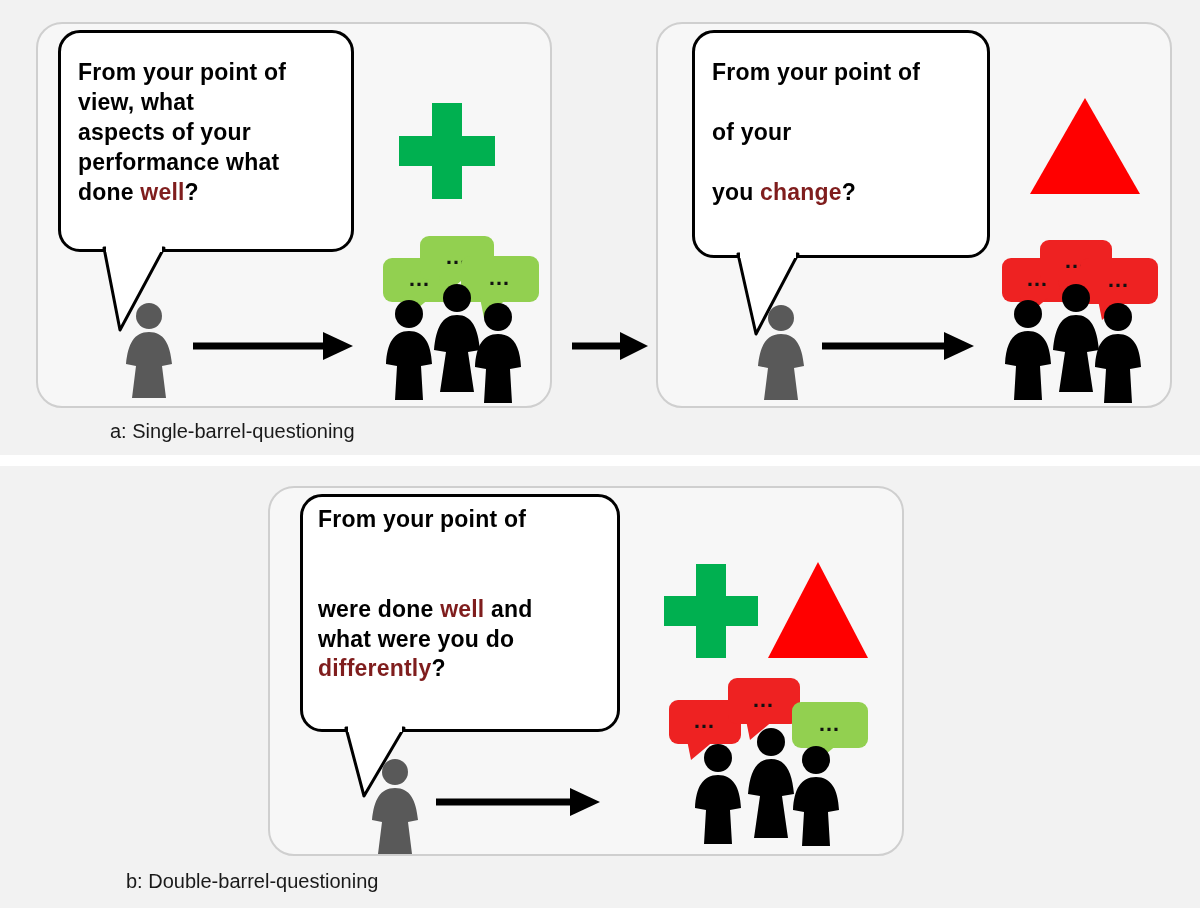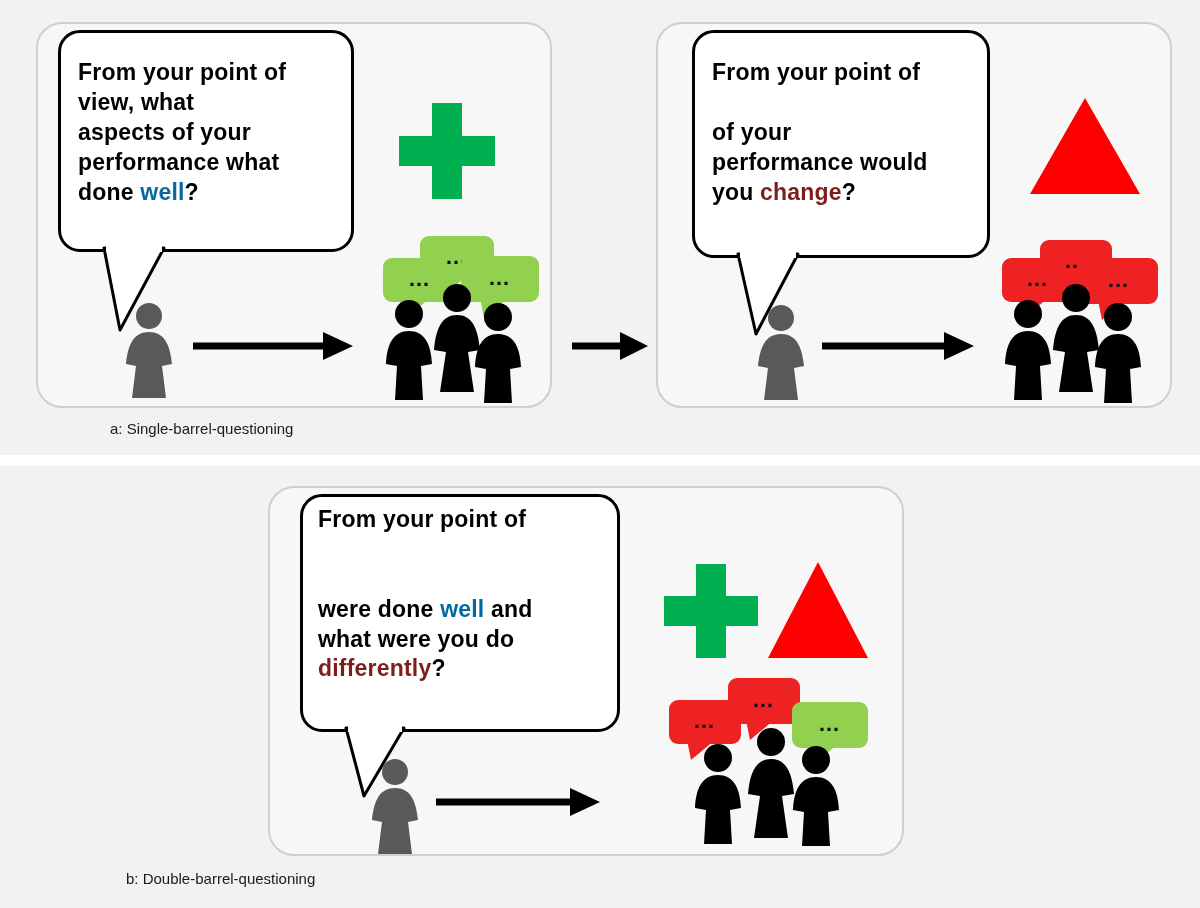--- a/index.html
+++ b/index.html
@@ -30,21 +30,21 @@
   #panel-a { top: 0; height: 455px; }
   #panel-b { top: 466px; height: 442px; }
   .panel-divider {
     position: absolute;
     left: 0; top: 455px;
     width: 1200px; height: 11px;
     background: #ffffff;
   }
   .panel-caption {
     position: absolute;
-    font-size: 15px;
+    font-size: 20px;
     color: #1a1a1a;
     font-family: "Liberation Sans", sans-serif;
     white-space: nowrap;
   }
   #caption-a { left: 110px; top: 420px; }
   #caption-b { left: 126px; top: 870px; }
 
   
   .scene-box {
     position: absolute;
@@ -66,21 +66,21 @@
     box-sizing: border-box;
   }
   .bubble-text {
     position: absolute;
     font-weight: bold;
     color: #000000;
     font-family: "Liberation Sans", sans-serif;
     line-height: 1.30;
     letter-spacing: 0.2px;
   }
-  .hl-green { color: #0369a1; }
+  .hl-green { color: #7f1d1d; }
   .hl-red   { color: #7f1d1d; }
 
   
   .tail {
     position: absolute;
   }
 
   #bubble-a1 { left: 58px;  top: 30px;  width: 296px; height: 222px; }
   #bubble-a1-text { left: 78px; top: 58px; width: 262px; font-size: 23px; }
   #bubble-a2 { left: 692px; top: 30px;  width: 298px; height: 228px; }
@@ -190,21 +190,21 @@
     <polygon points="48,2 76,16 48,30" fill="#000000"></polygon>
   </svg>
 
   <div class="scene-box" id="scene-a2"></div>
 
   <div class="bubble" id="bubble-a2"></div>
   <svg class="tail" style="left:734px; top:252px;" width="80" height="84">
     <polygon points="4,2 64,2 22,82" fill="#ffffff" stroke="#000000" stroke-width="3" stroke-linejoin="round"></polygon>
     <rect x="6" y="0" width="56" height="6" fill="#ffffff"></rect>
   </svg>
-  <div class="bubble-text" id="bubble-a2-text"><span>From your point of</span><br><br><span>of your</span><br><span>performance would</span><br><span>you </span><span class="hl-red">change</span><span>?</span></div>
+  <div class="bubble-text" id="bubble-a2-text"><span>From your point of</span><br><br><span>of your</span><br><br><span>you </span><span class="hl-red">change</span><span>?</span></div>
 
   <svg class="triangle" style="left:1030px; top:98px;" width="110" height="96">
     <polygon points="55,0 110,96 0,96" fill="#ff0000"></polygon>
   </svg>
 
   <div class="mini-bubble mini-red" style="left:1002px; top:258px; width:72px; height:44px;">
     <div class="dots">…</div>
   </div>
   <svg style="position:absolute; left:1018px; top:298px;" width="36" height="22">
     <polygon points="2,0 30,0 6,20" fill="#ee2222"></polygon>

